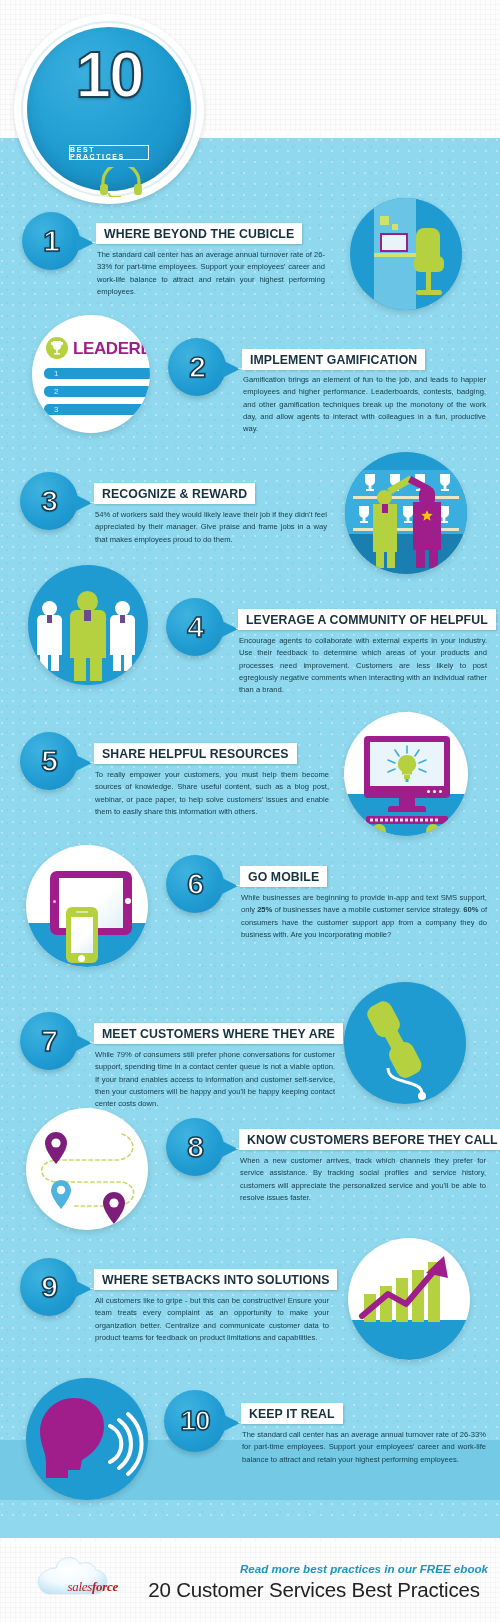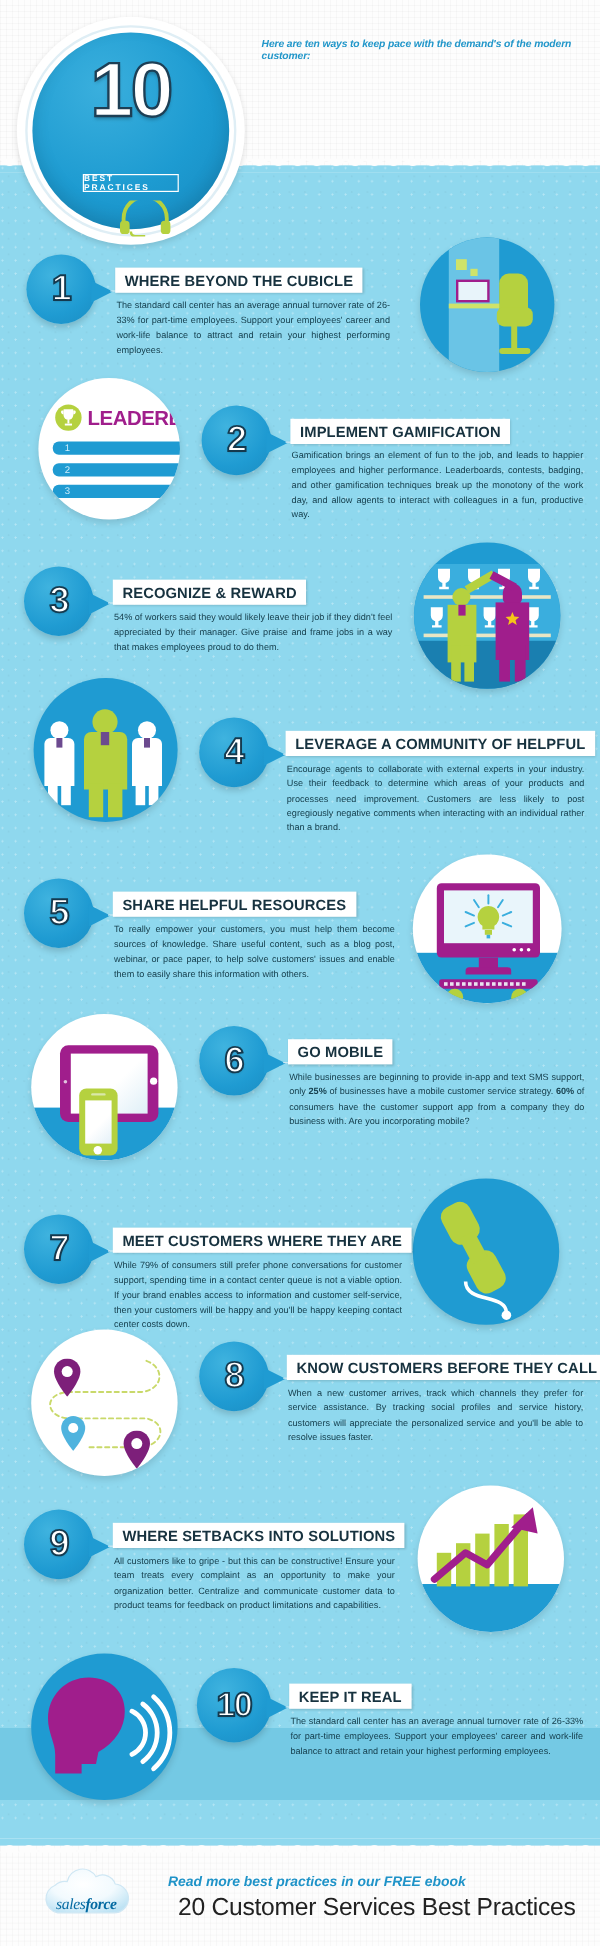--- a/index.html
+++ b/index.html
@@ -165,26 +165,26 @@
     position: absolute; left: 0; bottom: 0; width: 100%; height: 34%;
     background: #1a7fb0;
   }
   .illus.white .lower { background: #1f9bd2; }
 
   
   .sf-cloud {
     position: absolute; left: 26px; top: 1556px; width: 92px; height: 56px;
   }
   .sf-cloud-txt {
-    position: absolute; left: 0; right: 0; top: 23px; text-align: center;
+    position: absolute; left: 0; right: 0; top: 23px; text-align: right;
     font-family: "Liberation Serif", serif; font-style: italic;
-    font-size: 13px; color: #0369a1; letter-spacing: -.3px;
+    font-size: 13px; color: #b91c1c; letter-spacing: -.3px;
   }
   .foot-a {
-    position: absolute; left: 140px; top: 1562px; width: 348px; text-align: left;
+    position: absolute; left: 140px; top: 1562px; width: 348px; text-align: right;
     font-weight: bold; font-style: italic; font-size: 11.6px; color: #1f93c8;
   }
   .foot-b {
     position: absolute; left: 140px; top: 1578px; width: 348px; text-align: center;
     font-size: 20.5px; color: #222; letter-spacing: -.2px;
   }
 </style>
 </head>
 <body>
 
@@ -206,21 +206,20 @@
     <svg class="headset" viewBox="0 0 44 30">
       <path d="M4 20 V15 A18 18 0 0 1 40 15 V20" fill="none" stroke="#b5d13f" stroke-width="3.2"></path>
       <rect x="1" y="17" width="8" height="11" rx="3" fill="#b5d13f"></rect>
       <rect x="35" y="17" width="8" height="11" rx="3" fill="#b5d13f"></rect>
       <path d="M22 30 H14 A4 4 0 0 1 10 26" fill="none" stroke="#b5d13f" stroke-width="2.2"></path>
     </svg>
   </div>
 </div>
 
 <div class="header-txt">
-  <div class="header-sub">Here are ten ways to keep pace with the demand's of the modern customer:</div>
 </div>
 
 <div class="illus blue" style="left:350px;top:198px;width:112px;height:112px">
   <div style="position:absolute;left:24px;top:0;width:42px;height:112px;background:#6ac4e6"></div>
   <div style="position:absolute;left:30px;top:18px;width:9px;height:9px;background:#cfe36a"></div>
   <div style="position:absolute;left:42px;top:26px;width:6px;height:6px;background:#cfe36a"></div>
   <div style="position:absolute;left:30px;top:35px;width:28px;height:19px;background:#a01e8c"></div>
   <div style="position:absolute;left:32px;top:37px;width:24px;height:15px;background:#e8f4fa"></div>
   <div style="position:absolute;left:24px;top:55px;width:48px;height:4px;background:#cfe36a"></div>
   <div style="position:absolute;left:66px;top:30px;width:24px;height:36px;border-radius:8px 8px 4px 4px;background:#b5d13f"></div>

